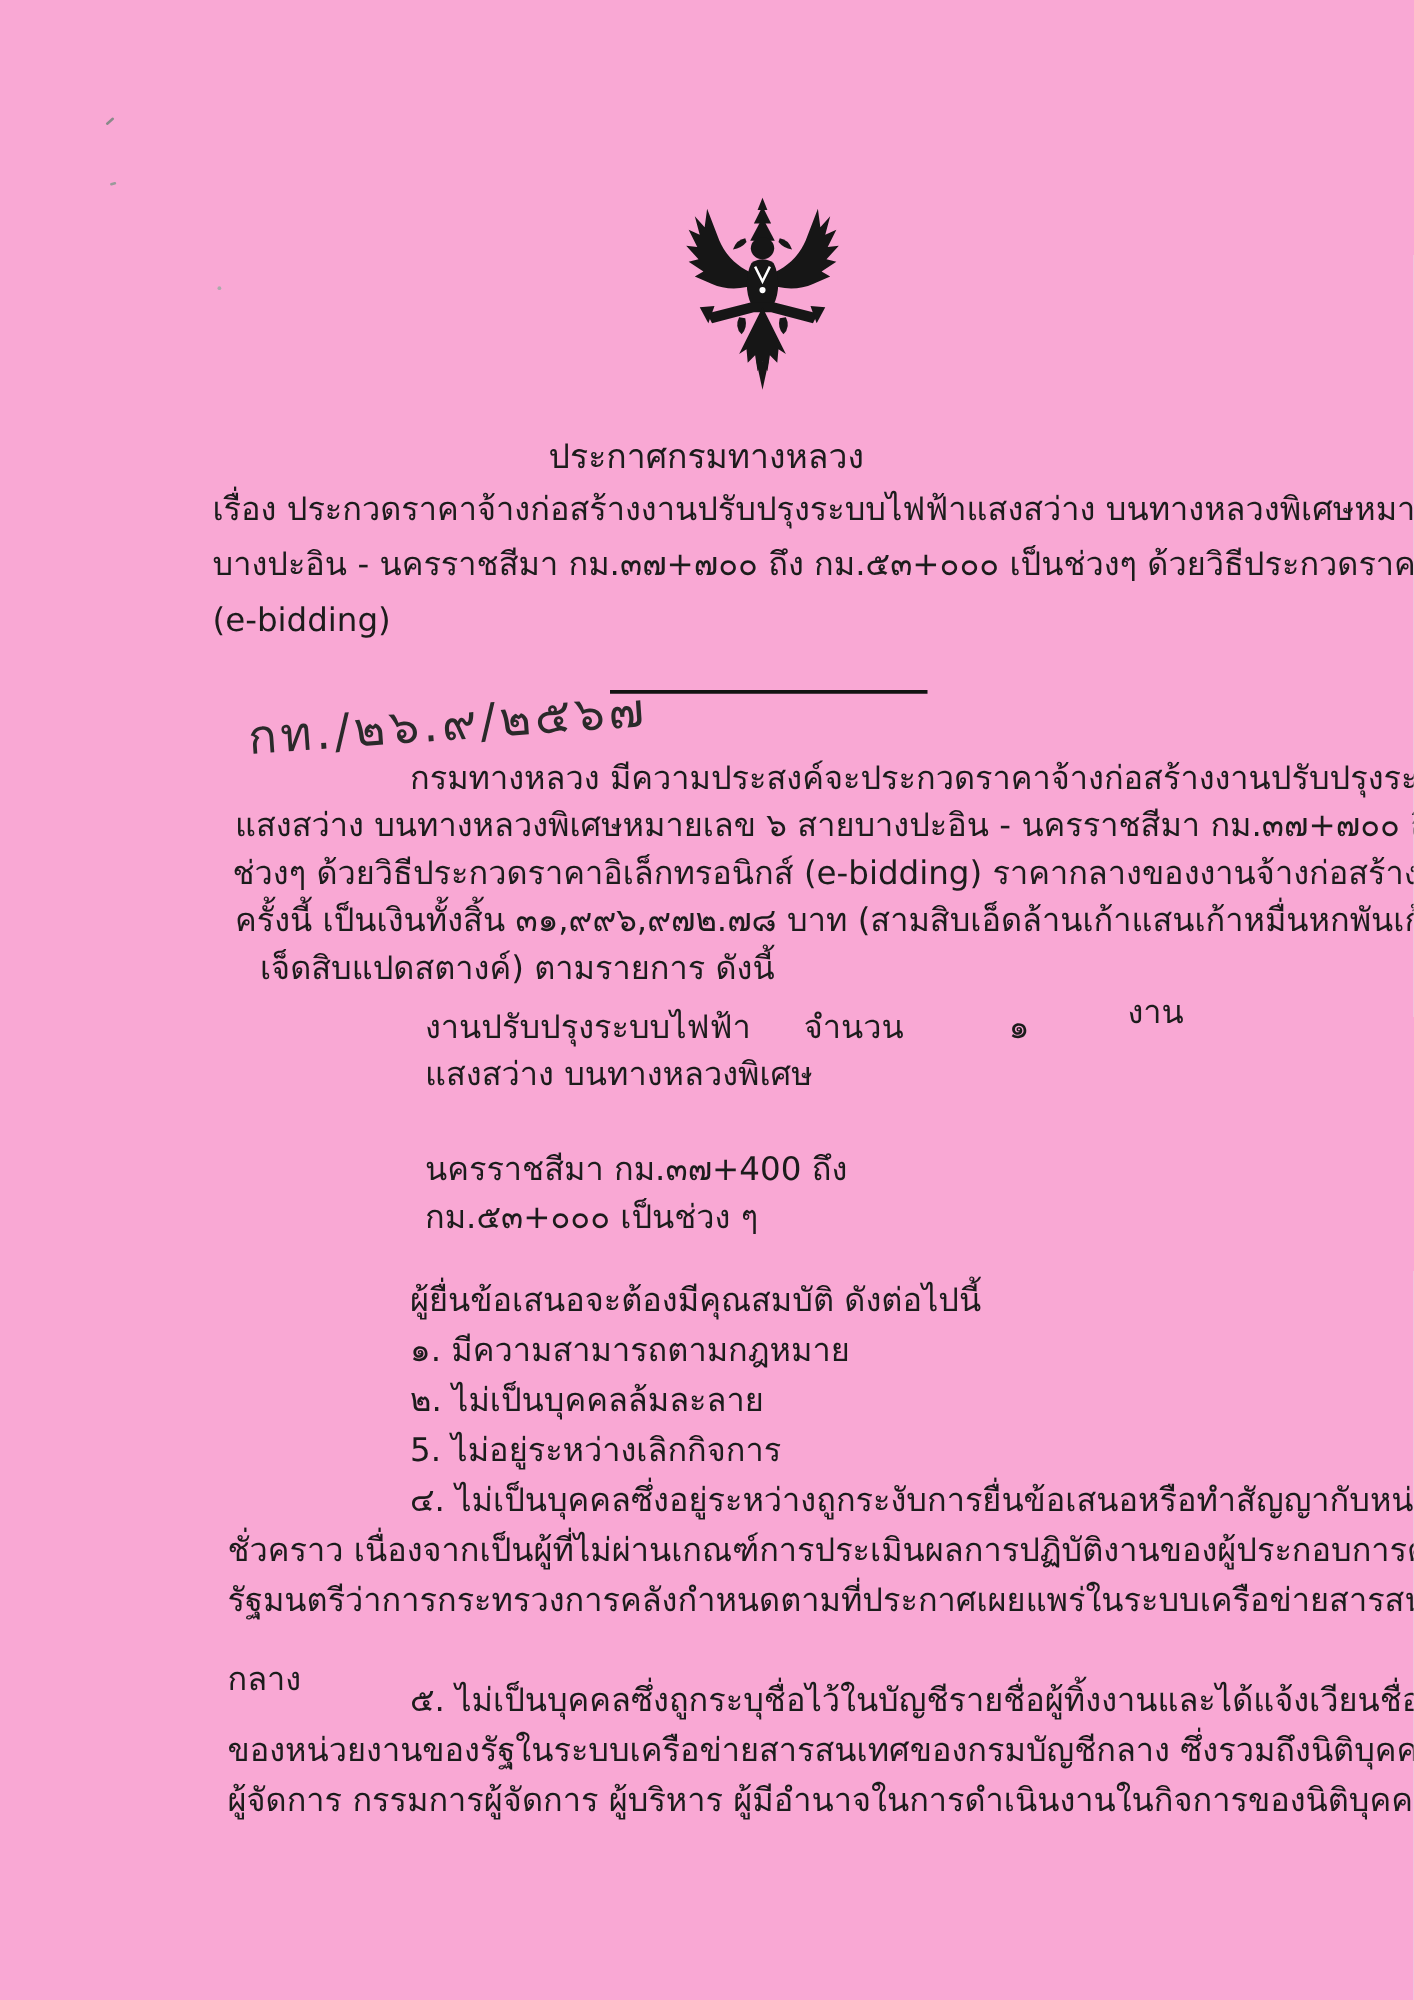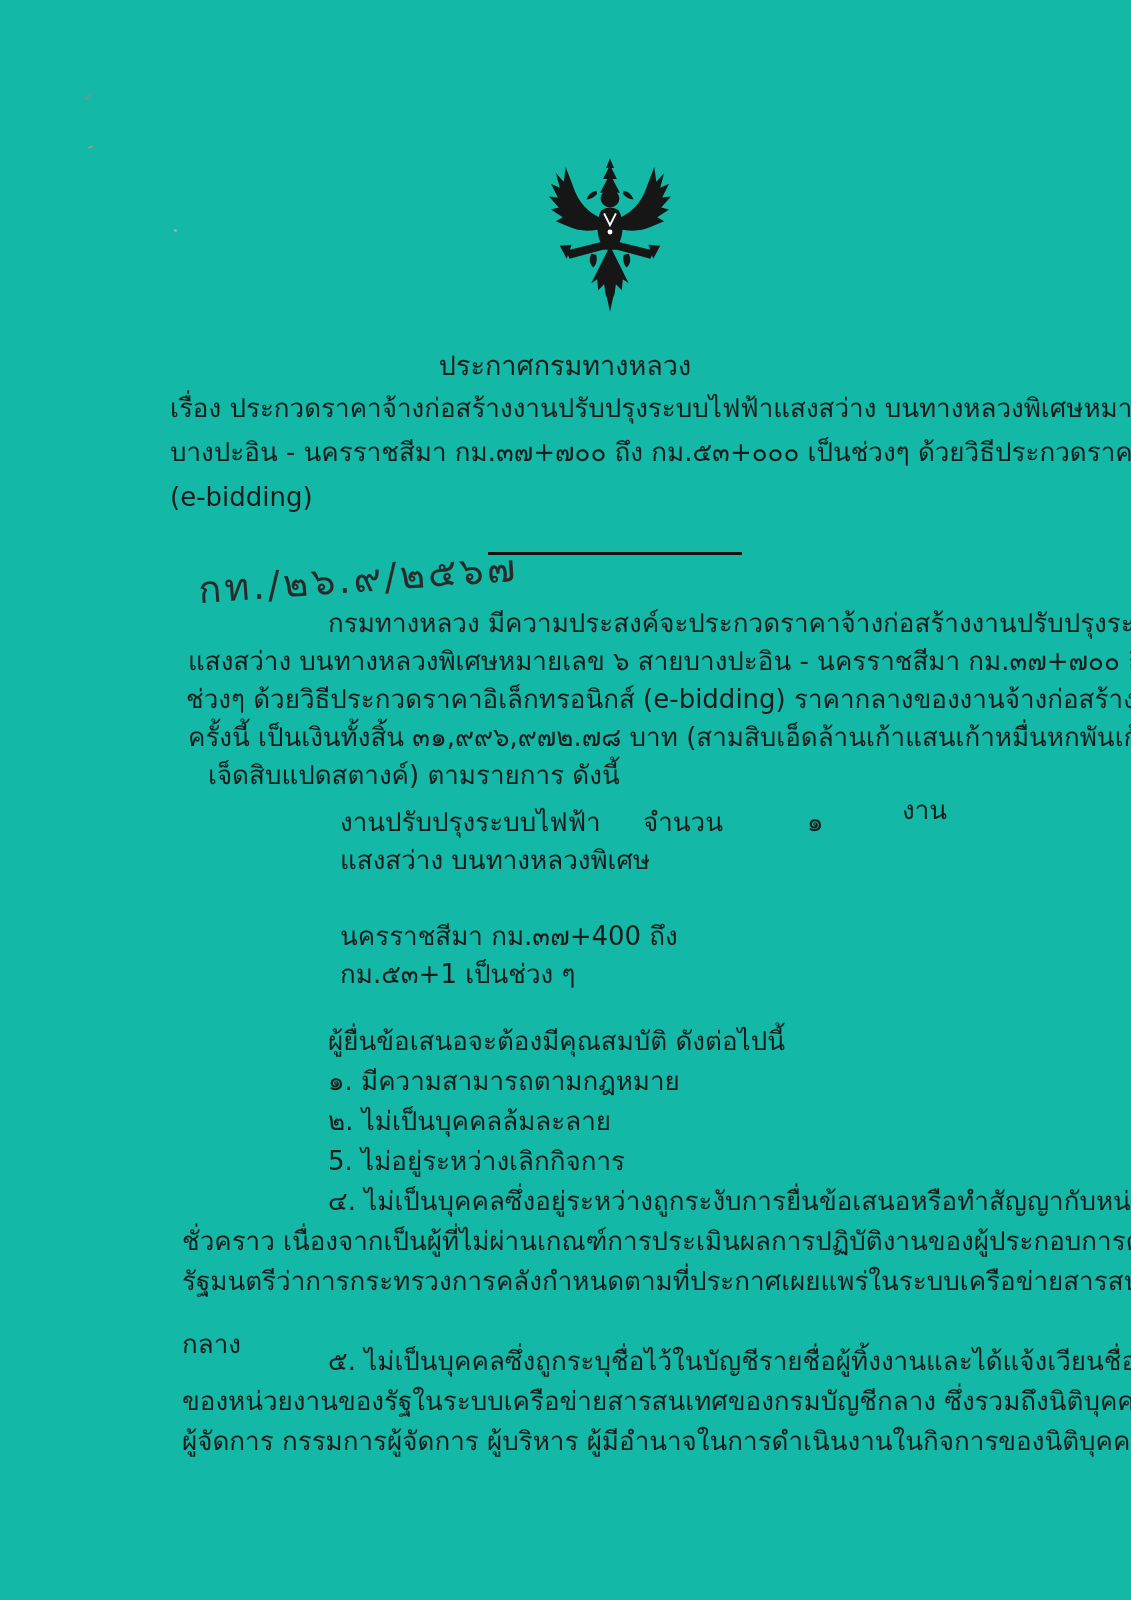--- a/index.html
+++ b/index.html
@@ -1,19 +1,19 @@
 <!DOCTYPE html>
 <html><head>
 <meta charset="utf-8">
 <style>
   html,body{margin:0;padding:0;background:#e8e8e8;}
   .page{
     position:relative;
     width:1131px;height:1600px;
-    background:#14b8a6;
+    background:#f9a8d4;
     overflow:hidden;
     font-family:"DejaVu Sans","Liberation Sans",sans-serif;
     color:#1c1c1c;
   }
   .t{
     position:absolute;
     font-size:26px;
     line-height:1.15;
     white-space:nowrap;
     color:#1c1c1c;
@@ -114,21 +114,21 @@
   <div class="t p1l3">ช่วงๆ ด้วยวิธีประกวดราคาอิเล็กทรอนิกส์ (e-bidding) ราคากลางของงานจ้างก่อสร้าง ในการประกวดราคา</div>
   <div class="t p1l4">ครั้งนี้ เป็นเงินทั้งสิ้น ๓๑,๙๙๖,๙๗๒.๗๘  บาท (สามสิบเอ็ดล้านเก้าแสนเก้าหมื่นหกพันเก้าร้อยเจ็ดสิบสองบาท</div>
   <div class="t p1l5">เจ็ดสิบแปดสตางค์) ตามรายการ ดังนี้</div>
 
   <div class="t wn1">งานปรับปรุงระบบไฟฟ้า</div>
   <div class="t wql">จำนวน</div>
   <div class="t wqv">๑</div>
   <div class="t wqu">งาน</div>
   <div class="t wn2">แสงสว่าง บนทางหลวงพิเศษ</div>
   <div class="t wn4">นครราชสีมา กม.๓๗+400 ถึง</div>
-  <div class="t wn5">กม.๕๓+1 เป็นช่วง ๆ</div>
+  <div class="t wn5">กม.๕๓+๐๐๐ เป็นช่วง ๆ</div>
 
   <div class="t qh">ผู้ยื่นข้อเสนอจะต้องมีคุณสมบัติ ดังต่อไปนี้</div>
   <div class="t qi1">๑. มีความสามารถตามกฎหมาย</div>
   <div class="t qi2">๒. ไม่เป็นบุคคลล้มละลาย</div>
   <div class="t qi3">5. ไม่อยู่ระหว่างเลิกกิจการ</div>
   <div class="t qi4a">๔. ไม่เป็นบุคคลซึ่งอยู่ระหว่างถูกระงับการยื่นข้อเสนอหรือทำสัญญากับหน่วยงานของรัฐไว้</div>
   <div class="t qi4b">ชั่วคราว เนื่องจากเป็นผู้ที่ไม่ผ่านเกณฑ์การประเมินผลการปฏิบัติงานของผู้ประกอบการตามระเบียบ ที่</div>
   <div class="t qi4c">รัฐมนตรีว่าการกระทรวงการคลังกำหนดตามที่ประกาศเผยแพร่ในระบบเครือข่ายสารสนเทศของกรมบัญชี</div>
   <div class="t qi4d">กลาง</div>
   <div class="t qi5a">๕. ไม่เป็นบุคคลซึ่งถูกระบุชื่อไว้ในบัญชีรายชื่อผู้ทิ้งงานและได้แจ้งเวียนชื่อให้เป็นผู้ทิ้งงาน</div>

